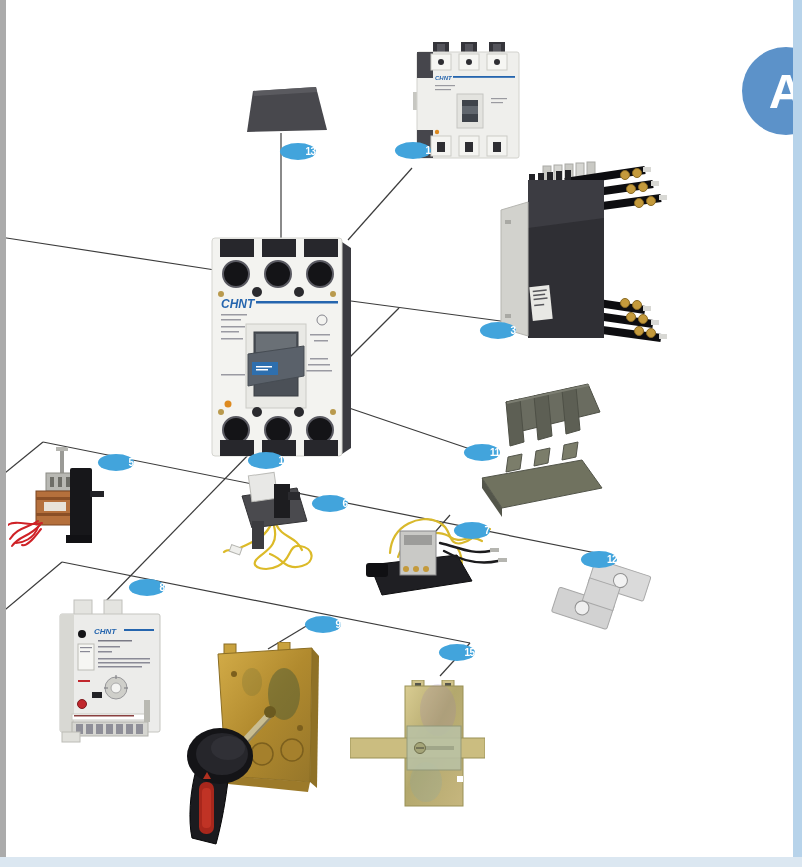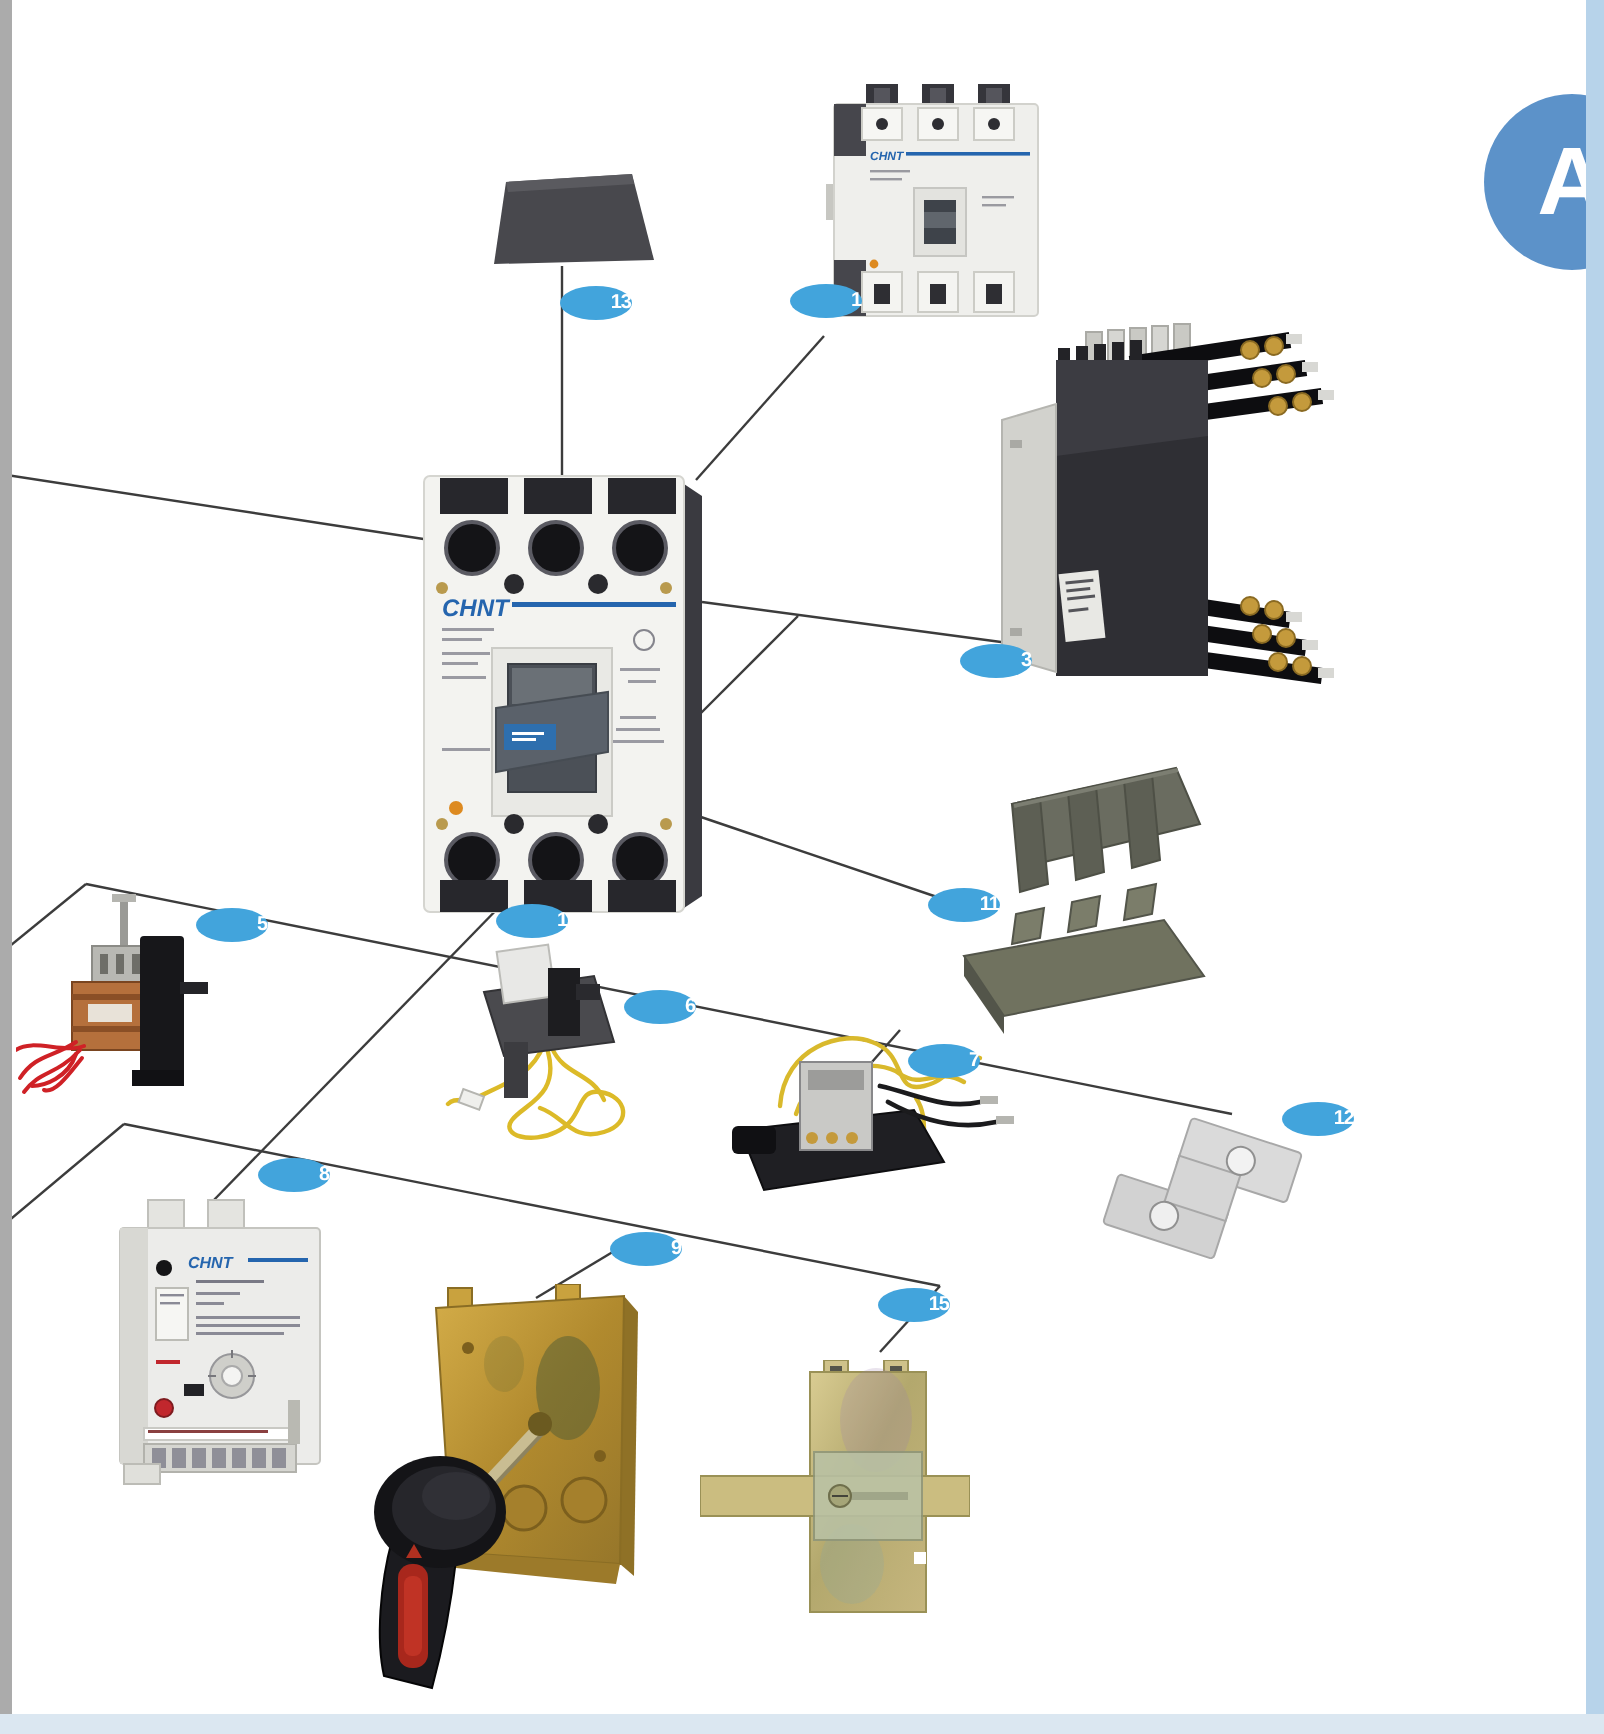--- a/index.html
+++ b/index.html
@@ -396,21 +396,21 @@
   <div id="callouts">
       <div class="callout" style="left: 247.5px; top: 451.5px;">1</div>
       <div class="callout" style="left: 479.5px; top: 321.5px;">3</div>
       <div class="callout" style="left: 97.5px; top: 453.5px;">5</div>
       <div class="callout" style="left: 311.5px; top: 494.5px;">6</div>
       <div class="callout" style="left: 453.5px; top: 521.5px;">7</div>
       <div class="callout" style="left: 128.5px; top: 578.5px;">8</div>
       <div class="callout" style="left: 304.5px; top: 615.5px;">9</div>
       <div class="callout" style="left: 438.5px; top: 643.5px;">15</div>
       <div class="callout" style="left: 463.5px; top: 443.5px;">11</div>
-      <div class="callout" style="left: 641px; top: 550.5px;">12</div>
+      <div class="callout" style="left: 581px; top: 550.5px;">12</div>
       <div class="callout" style="left: 279.5px; top: 142.5px;">13</div>
       <div class="callout" style="left: 394.5px; top: 141.5px;">1</div>
     </div>
 
   <div class="strip-left"></div>
   <div class="strip-right"></div>
   <div class="strip-bottom"></div>
 </div>
 
 </body></html>

